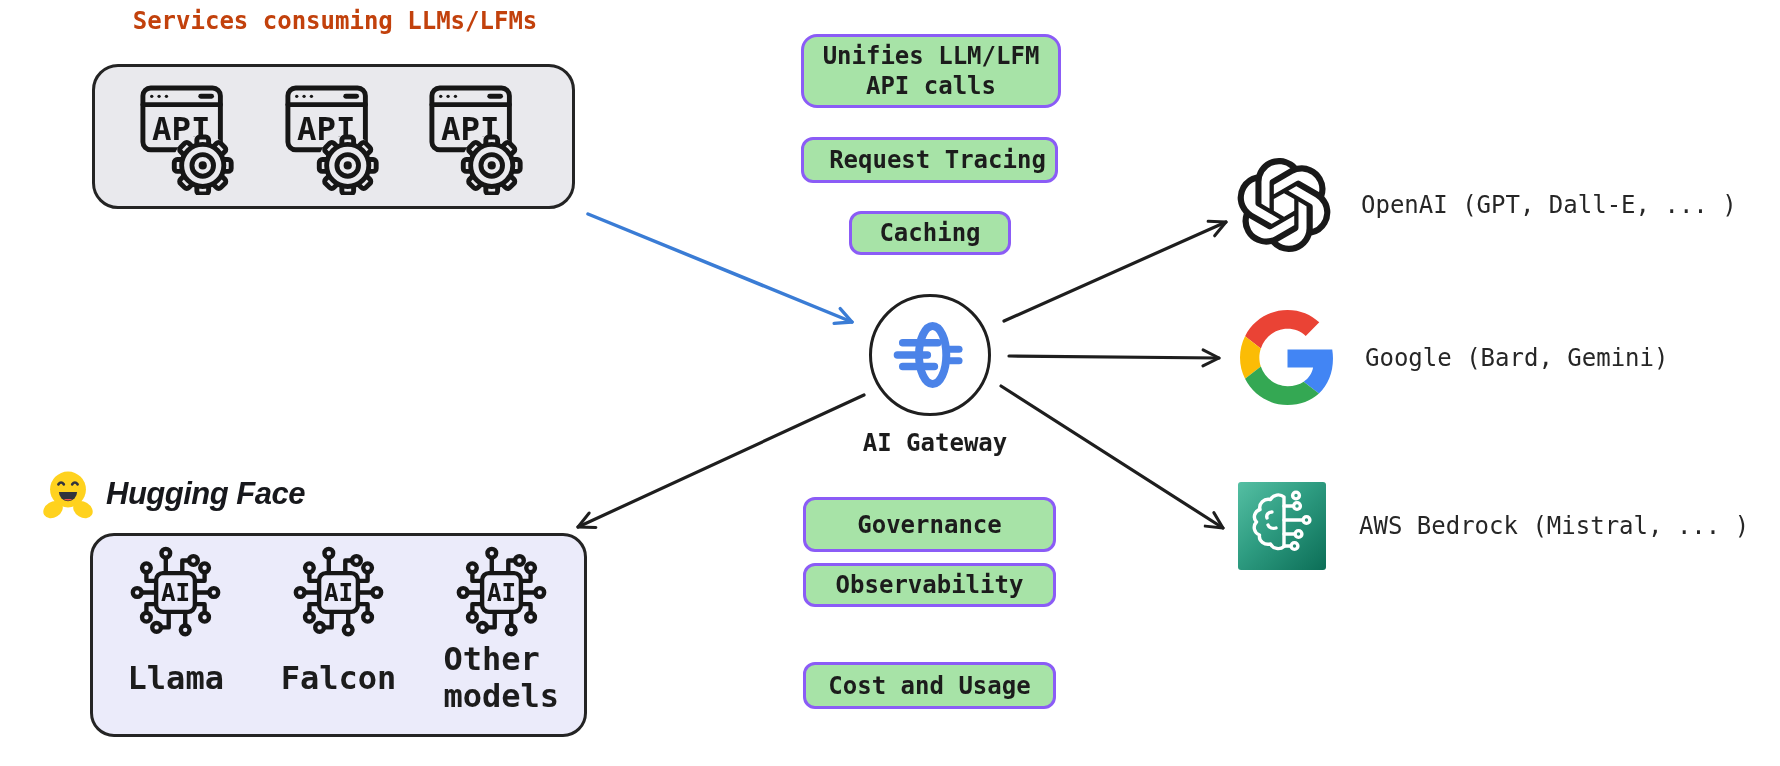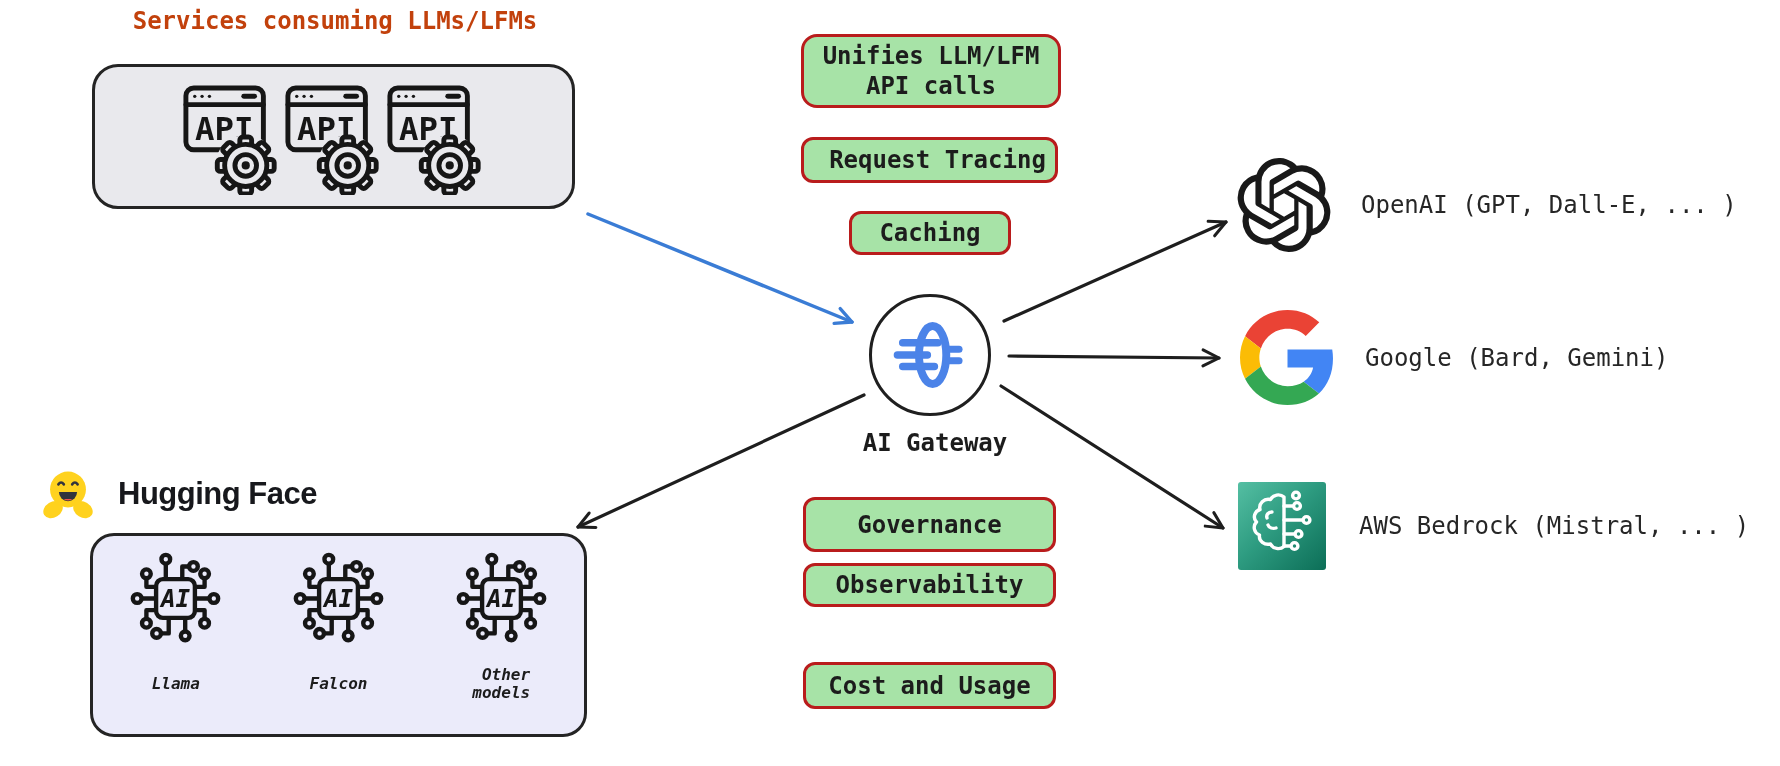--- a/index.html
+++ b/index.html
@@ -9,53 +9,53 @@
   }
   .abs{position:absolute;}
   .section-title{
     position:absolute;font-size:24px;font-weight:700;letter-spacing:0;
     text-align:center;color:#c2410c;line-height:30px;
   }
   .big-box{
     position:absolute;box-sizing:border-box;border:3px solid #242424;
     display:flex;align-items:center;justify-content:space-evenly;
   }
-  .services-box{background:#e9e9ed;border-radius:26px;justify-content:center;}
-  .hf-box{background:#ebebfa;border-radius:24px;align-items:flex-start;padding-top:14px;font-style:italic;}
+  .services-box{background:#e9e9ed;border-radius:26px;}
+  .hf-box{background:#ebebfa;border-radius:24px;align-items:flex-start;padding-top:8px;}
   .pill{
     position:absolute;display:flex;align-items:center;justify-content:center;
-    background:#a7e3a7;border:3px solid #b91c1c;border-radius:12px;
+    background:#a7e3a7;border:3px solid #8b5cf6;border-radius:12px;
     font-size:24px;font-weight:700;color:#1c1c1c;white-space:pre-line;
     text-align:center;line-height:1.25;box-sizing:border-box;
   }
   .gateway-circle{
     position:absolute;left:869px;top:294px;width:122px;height:122px;
     box-sizing:border-box;border:3.5px solid #1f1f1f;border-radius:50%;
     background:#ffffff;display:flex;align-items:center;justify-content:center;
   }
   .gateway-label{
     position:absolute;left:830px;top:429px;width:210px;text-align:center;
     font-size:24px;font-weight:700;color:#1c1c1c;
   }
   .provider-row{position:absolute;display:flex;align-items:center;}
   .provider-label{font-size:24px;font-weight:400;color:#262626;white-space:nowrap;}
   .bedrock-tile{
     width:88px;height:88px;border-radius:3px;
     background:linear-gradient(135deg,#55bfa3 0%,#2e9c81 45%,#0c6e57 100%);
     display:flex;align-items:center;justify-content:center;
   }
-  .hf-header{position:absolute;left:42px;top:466px;display:flex;align-items:center;gap:24px;}
+  .hf-header{position:absolute;left:42px;top:466px;display:flex;align-items:center;gap:12px;font-style:italic;}
   .hf-title{
     font-family:"Liberation Sans",sans-serif;font-weight:700;font-size:31px;
     letter-spacing:-0.5px;color:#17181c;
   }
   .model-cell{display:flex;flex-direction:column;align-items:center;width:160px;}
   .model-label{
     height:74px;display:flex;align-items:center;justify-content:center;
-    font-size:16px;font-weight:700;white-space:pre-line;text-align:right;line-height:1.15;
+    font-size:32px;font-weight:700;white-space:pre-line;text-align:left;line-height:1.15;
   }
   svg text{font-family:"DejaVu Sans Mono",monospace;font-weight:700;}
 </style>
 </head>
 <body>
 
 <div class="canvas">
 
   <svg class="abs" style="left:0;top:0;" width="1780" height="766" viewBox="0 0 1780 766">
     <defs>

